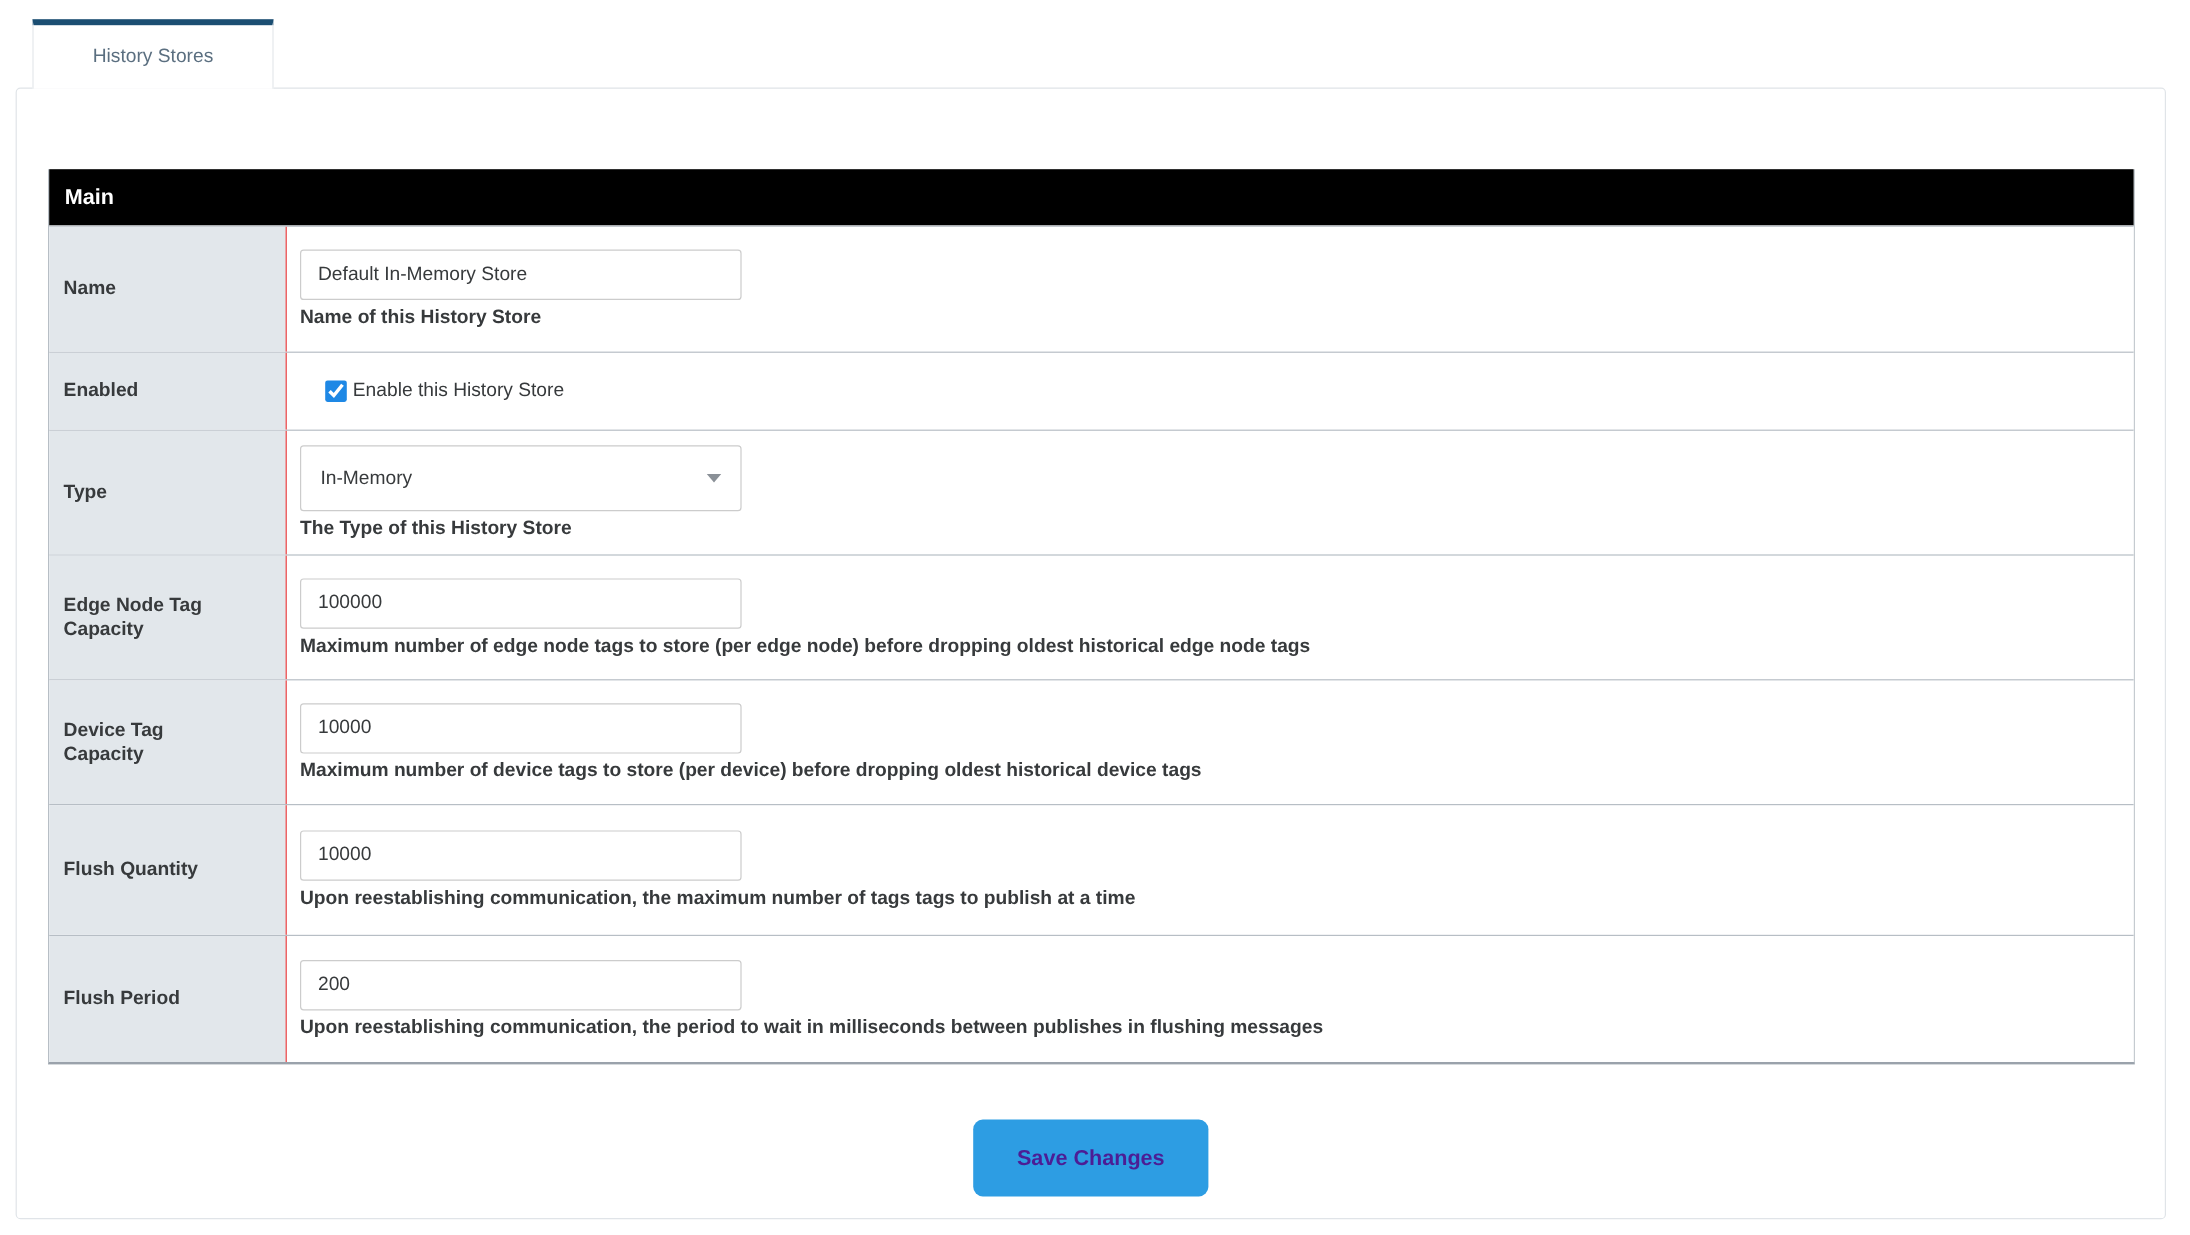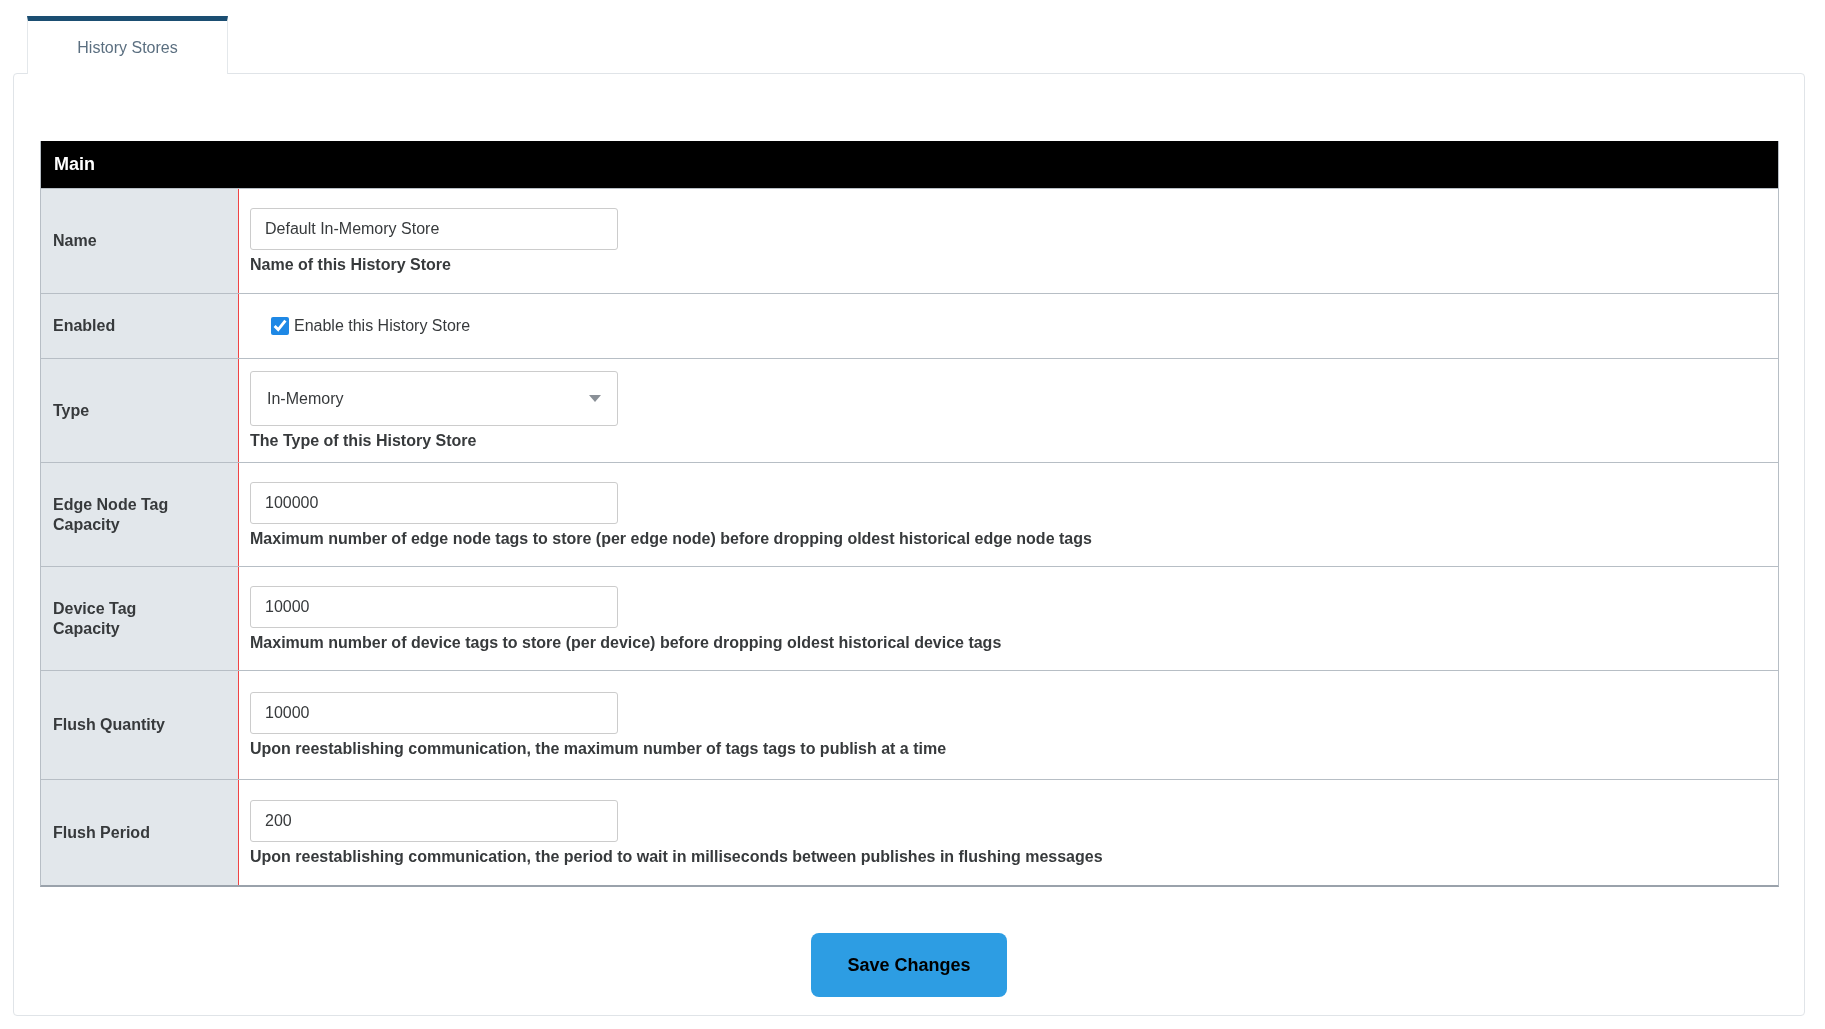--- a/index.html
+++ b/index.html
@@ -134,21 +134,21 @@
   }
 
   
   .save-btn {
     position: absolute;
     left: 0; right: 0;
     margin: 0 auto;
     top: 859px;
     width: 196px; height: 64px;
     background: #2d9de3;
-    color: #000000;
+    color: #4c1d95;
     font-family: "Liberation Sans", sans-serif;
     font-weight: bold;
     font-size: 18px;
     border: none;
     border-radius: 8px;
     cursor: pointer;
   }
 </style>
 </head>
 <body>

